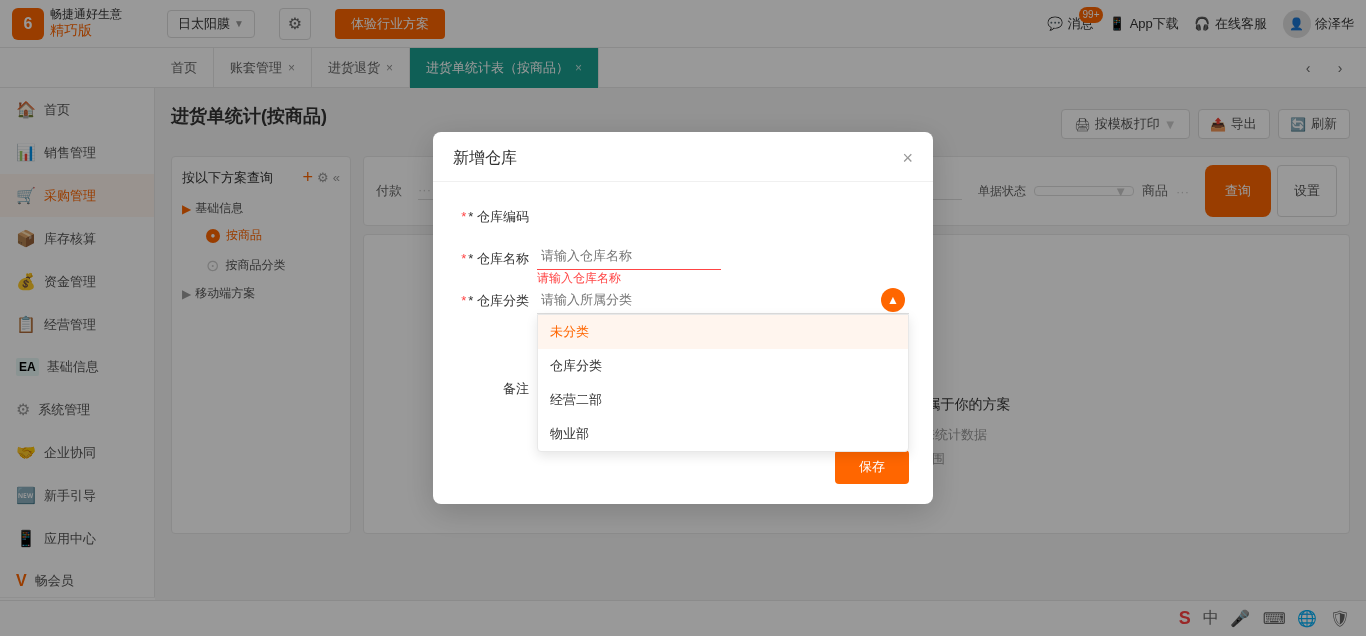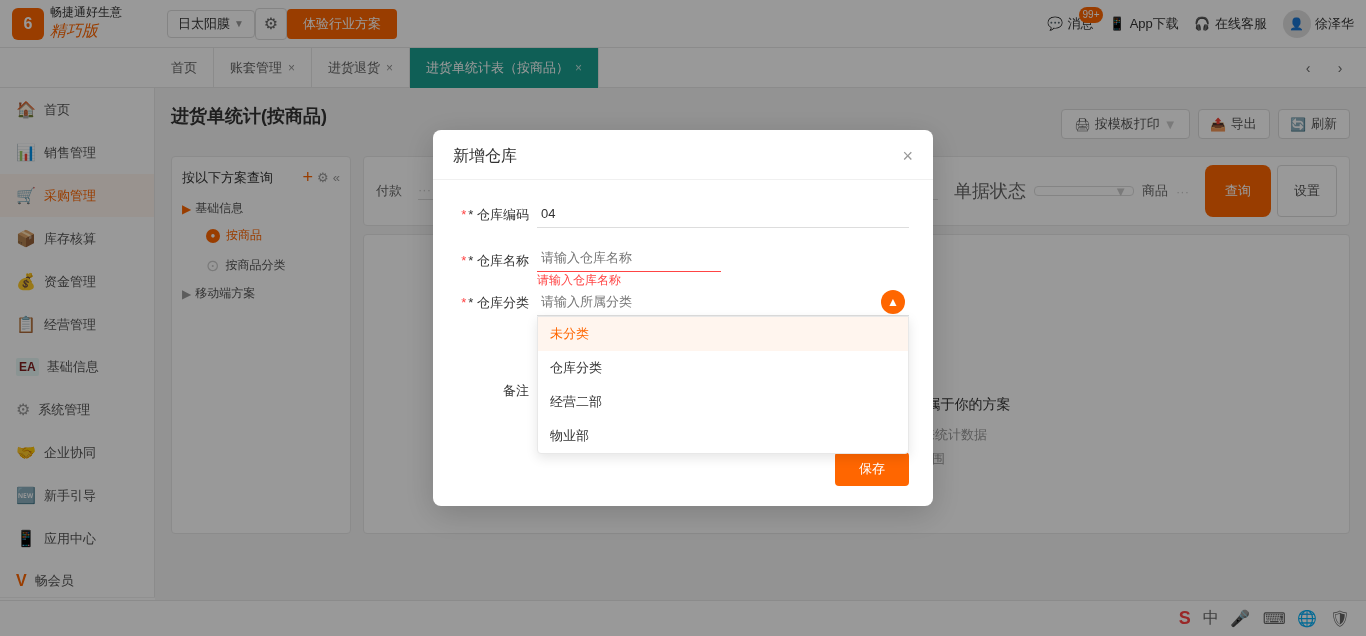--- a/index.html
+++ b/index.html
@@ -24,26 +24,26 @@
       flex-shrink: 0;
     }
     .logo-icon {
       width: 32px; height: 32px;
       background: #ff6600;
       border-radius: 6px;
       display: flex; align-items: center; justify-content: center;
       color: #fff; font-weight: bold; font-size: 16px;
     }
     .logo-text { font-size: 12px; color: #333; line-height: 1.3; }
-    .logo-sub { font-size: 16px; color: #ff6600; font-style: italic; }
+    .logo-sub { font-size: 14px; color: #ff6600; }
     .header-center {
       flex: 1;
       display: flex;
       align-items: center;
-      gap: 0;
+      gap: 24px;
     }
     .store-selector {
       display: flex; align-items: center; gap: 4px;
       border: 1px solid #ddd; border-radius: 4px;
       padding: 4px 10px; font-size: 13px; color: #333;
       background: #fff; cursor: pointer;
     }
     .store-selector .arrow { color: #999; font-size: 10px; }
     .gear-btn {
       width: 32px; height: 32px;
@@ -346,21 +346,21 @@
     </div>
     <div class="sidebar-item">
       <span class="sidebar-icon">💰</span>
       <span>资金管理</span>
     </div>
     <div class="sidebar-item">
       <span class="sidebar-icon">📋</span>
       <span>经营管理</span>
     </div>
     <div class="sidebar-item">
-      <span class="sidebar-icon" style="font-size:12px;font-weight:bold;color:#7f1d1d;background:#e6f7f5;padding:2px 3px;border-radius:2px;">EA</span>
+      <span class="sidebar-icon" style="font-size:12px;font-weight:bold;color:#000000;background:#e6f7f5;padding:2px 3px;border-radius:2px;">EA</span>
       <span>基础信息</span>
     </div>
     <div class="sidebar-item">
       <span class="sidebar-icon">⚙</span>
       <span>系统管理</span>
     </div>
     <div class="sidebar-item">
       <span class="sidebar-icon">🤝</span>
       <span>企业协同</span>
     </div>
@@ -433,21 +433,21 @@
       </div>
 
       <div style="flex:1;">
 
         <div style="display:flex;align-items:center;gap:16px;background:#fff;border:1px solid #e8e8e8;border-radius:4px;padding:8px 12px;margin-bottom:8px;">
           <span style="color:#666;font-size:13px;">付款</span>
           <div style="display:flex;align-items:center;gap:4px;flex:1;border-bottom:1px solid #ddd;padding-bottom:2px;">
             <span style="color:#ccc;">···</span>
           </div>
           <div style="margin-left:auto;display:flex;align-items:center;gap:8px;">
-            <span style="color:#666;font-size:18px;">单据状态</span>
+            <span style="color:#666;font-size:12px;">单据状态</span>
             <div style="border:1px solid #ddd;border-radius:4px;padding:4px 24px 4px 8px;font-size:13px;color:#999;position:relative;min-width:100px;">
               <span style="position:absolute;right:6px;top:50%;transform:translateY(-50%);color:#ccc;">▼</span>
             </div>
             <span style="color:#666;font-size:13px;">商品</span>
             <span style="color:#ccc;cursor:pointer;">···</span>
           </div>
           <div style="display:flex;gap:6px;">
             <button style="background:#ff6600;color:#fff;border:none;border-radius:8px;padding:6px 20px;font-size:13px;cursor:pointer;">查询</button>
             <button style="background:#fff;color:#555;border:1px solid #ddd;border-radius:4px;padding:16px 16px;font-size:13px;cursor:pointer;">设置</button>
           </div>
@@ -476,21 +476,20 @@
   <div class="dialog-header">
     <span class="dialog-title">新增仓库</span>
     <span class="dialog-close">×</span>
   </div>
   <div class="dialog-body">
 
     <div class="form-row">
       <label class="form-label">
         <span class="required">*</span><span>* 仓库编码</span>
       </label>
-      <input class="form-input" type="text" value="04" style="flex: 1 1 0%; border-top: none; border-right: none; border-left: none; border-image: initial; border-bottom: 1px solid rgb(221, 221, 221); padding: 6px 4px; font-size: 13px; outline: none;">
     </div>
 
     <div class="form-row" style="flex-direction:column;">
       <div style="display:flex;align-items:center;">
         <label class="form-label">
           <span class="required">*</span><span>* 仓库名称</span>
         </label>
         <input class="form-input error" type="text" style="flex: 1 1 0%; border-top: none; border-right: none; border-left: none; border-image: initial; border-bottom: 1px solid rgb(255, 68, 68); padding: 6px 4px; font-size: 13px; outline: none; color: rgb(153, 153, 153);" placeholder="请输入仓库名称">
       </div>
       <div style="margin-left:80px;">

